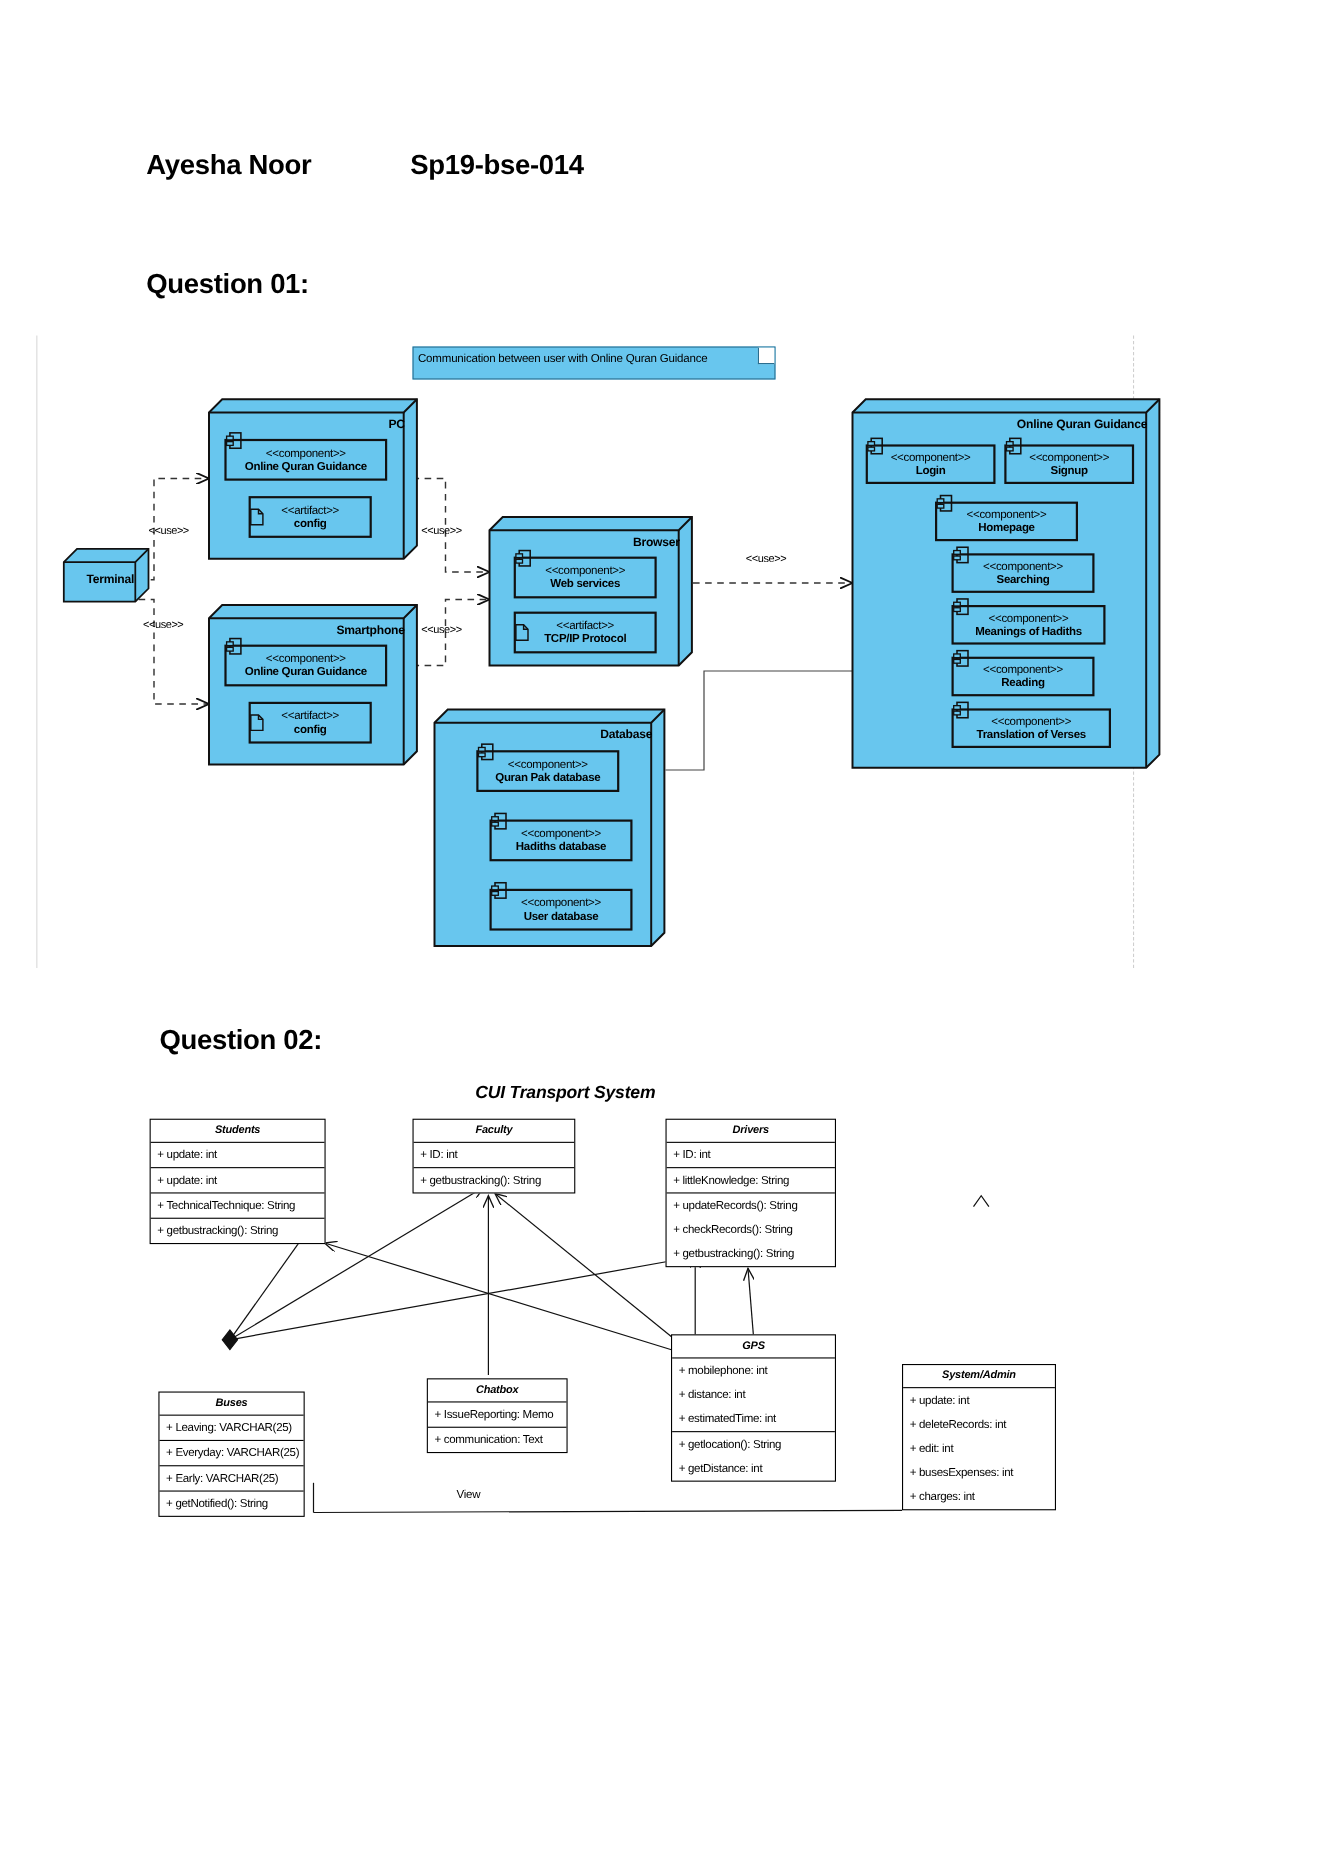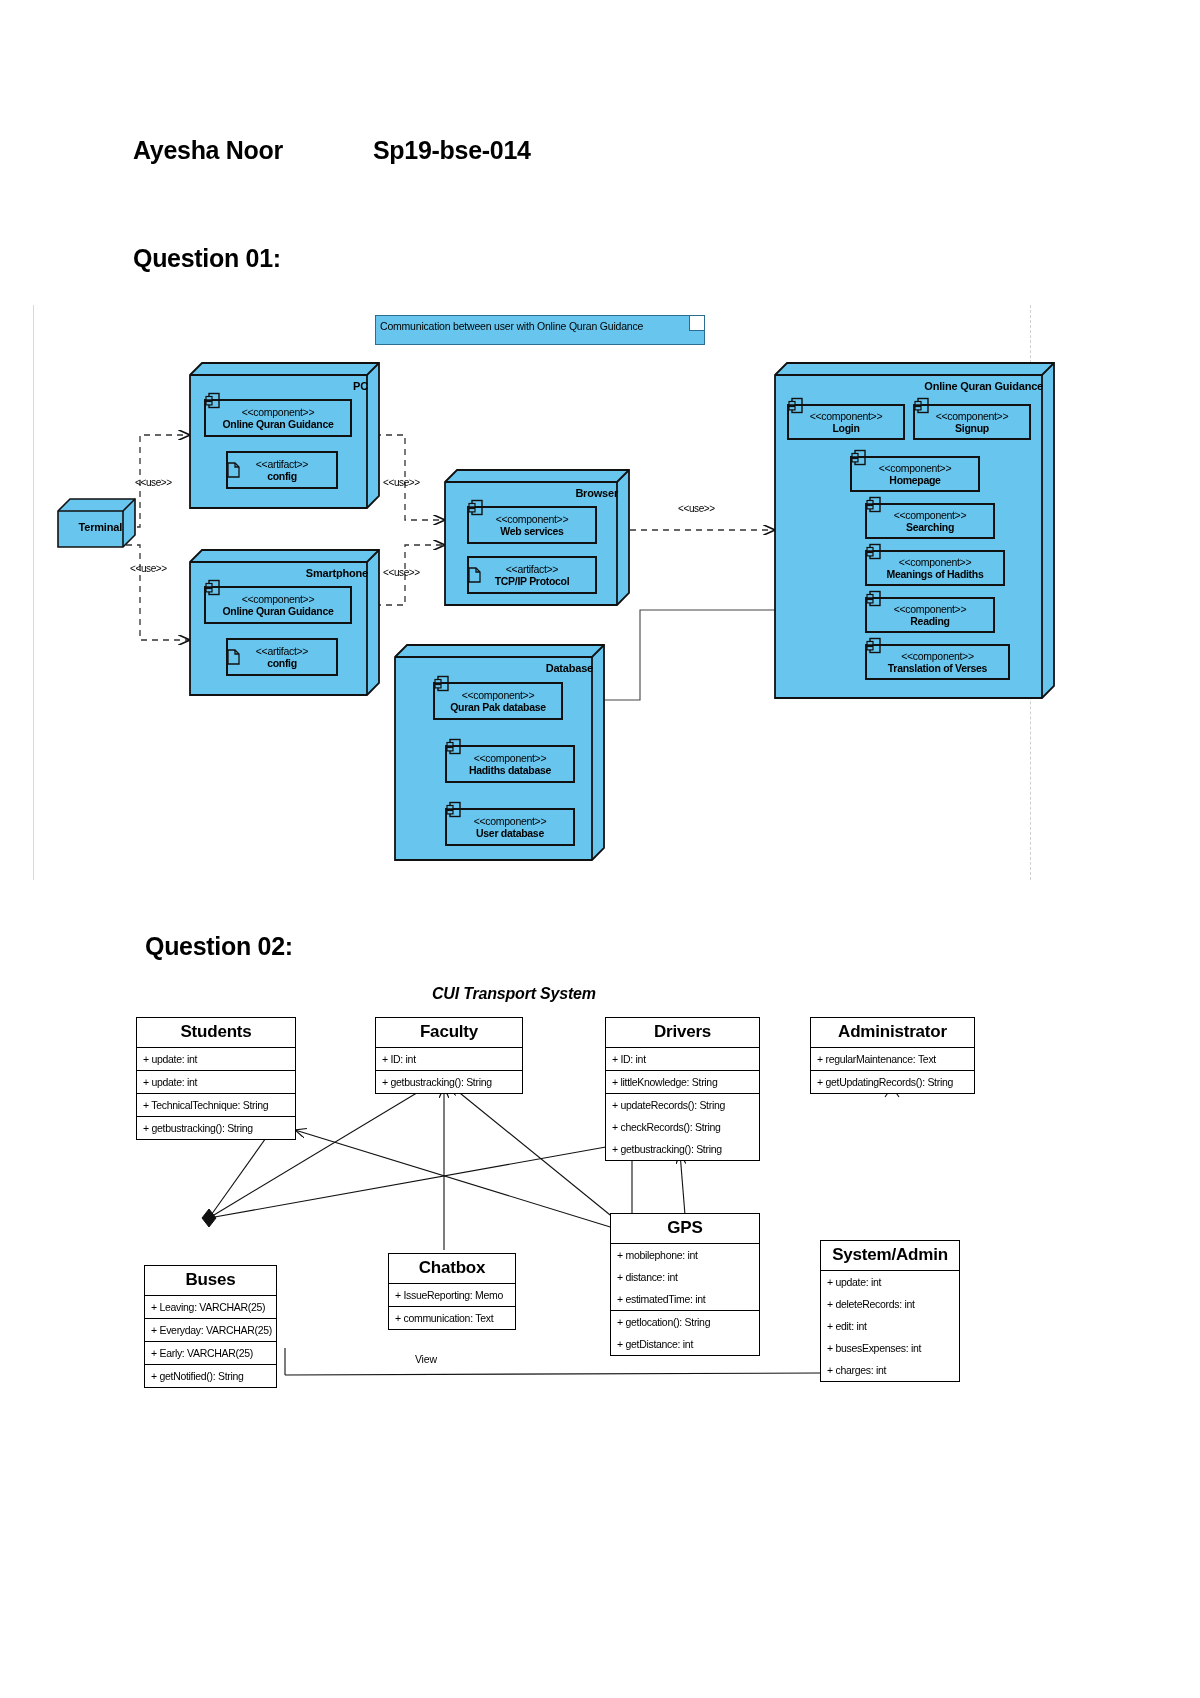--- a/index.html
+++ b/index.html
@@ -28,21 +28,21 @@
 
   .note{position:absolute;background:#68c6ee;border:1.5px solid #2b6e8f;box-sizing:border-box;font-size:10.5px;letter-spacing:-0.2px;padding:4px 6px 0 4px;}
   .note .fold{position:absolute;right:0;top:0;width:14px;height:14px;background:#fff;border-left:1.5px solid #2b6e8f;border-bottom:1.5px solid #2b6e8f;}
 
   .uselbl{position:absolute;font-size:10px;letter-spacing:-0.4px;background:transparent;}
 
   
   #cls{position:absolute;left:120px;top:975px;width:960px;height:420px;}
   .ctitle{position:absolute;font-size:16px;font-weight:bold;font-style:italic;letter-spacing:-0.2px;}
   .cbox{position:absolute;box-sizing:border-box;background:#fff;border:1.2px solid #000;}
-  .cbox .cname{text-align:center;font-size:17px;font-weight:bold;padding:4px 2px 5px;border-bottom:1.2px solid #000;letter-spacing:-0.2px;}
+  .cbox .cname{text-align:center;font-size:10px;font-weight:bold;padding:4px 2px 5px;border-bottom:1.2px solid #000;letter-spacing:-0.2px;font-style:italic;}
   .cbox .sec{border-bottom:1.2px solid #000;}
   .cbox .sec:last-child{border-bottom:none;}
   .cbox .row{font-size:10.5px;padding:5px 4px 5px 6px;letter-spacing:-0.3px;white-space:nowrap;}
   svg.ov{position:absolute;left:0;top:0;width:100%;height:100%;overflow:visible;pointer-events:none;}
   .edgelbl{position:absolute;font-size:10.5px;letter-spacing:-0.2px;}
 </style>
 </head>
 <body>
 
 <div class="page">
@@ -360,29 +360,20 @@
       <div class="sec">
           <div class="row">+ littleKnowledge: String</div>
         </div>
       <div class="sec">
         <div class="row">+ updateRecords(): String</div>
         <div class="row">+ checkRecords(): String</div>
         <div class="row">+ getbustracking(): String</div>
       </div>
     </div>
 
-    <div class="cbox" style="left:690px;top:42px;width:165px;">
-      <div class="cname">Administrator</div>
-      <div class="sec">
-          <div class="row">+ regularMaintenance: Text</div>
-        </div>
-      <div class="sec">
-          <div class="row">+ getUpdatingRecords(): String</div>
-        </div>
-    </div>
 
     <div class="cbox" style="left:24px;top:290px;width:133px;">
       <div class="cname">Buses</div>
       <div class="sec">
           <div class="row">+ Leaving: VARCHAR(25)</div>
         </div>
       <div class="sec">
           <div class="row">+ Everyday: VARCHAR(25)</div>
         </div>
       <div class="sec">

